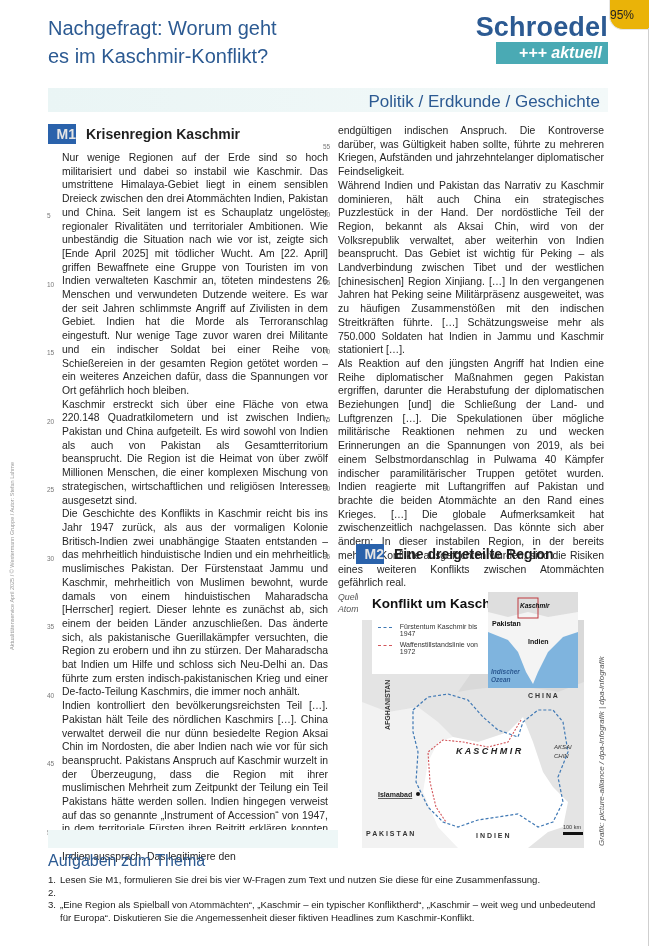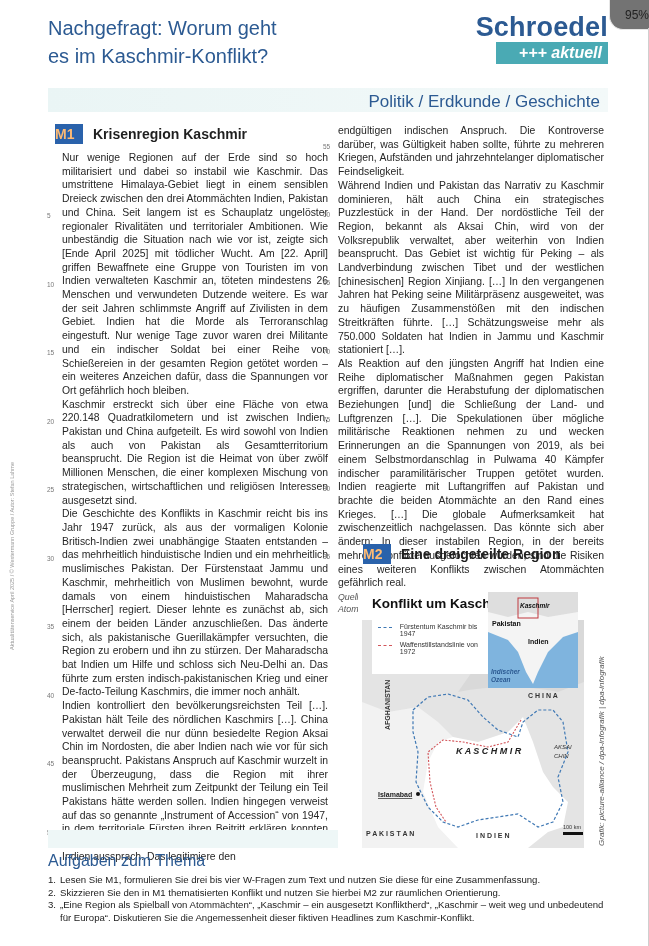--- a/index.html
+++ b/index.html
@@ -1,23 +1,23 @@
 <!DOCTYPE html>
 <html><head>
 <meta charset="utf-8">
 <style>
   * { box-sizing: border-box; margin: 0; padding: 0; }
   html, body { width: 649px; height: 946px; background: #ffffff; overflow: hidden; }
   body { position: relative; font-family: "Liberation Sans", sans-serif; color: #222; }
 
   .zoom-badge {
     position: absolute; right: 0; top: 0; width: 40px; height: 30px;
-    background: #737373; border-left: 1px solid #e6e6e6; border-bottom: 1px solid #e6e6e6;
+    background: #eab308; border-left: 1px solid #e6e6e6; border-bottom: 1px solid #e6e6e6;
     border-bottom-left-radius: 14px;
-    font-size: 12px; color: #222; text-align: right; line-height: 30px;
+    font-size: 12px; color: #222; text-align: left; line-height: 30px;
   }
   .page-right-edge { position: absolute; right: 0; top: 28px; bottom: 0; width: 1px; background: #cfcfcf; }
 
   .title {
     position: absolute; left: 48px; top: 14px; width: 340px;
     font-size: 20px; line-height: 28px; color: #2c5a92; font-weight: normal;
   }
   .logo { position: absolute; left: 474px; top: 12px; width: 134px; }
   .logo-name { font-size: 27px; font-weight: bold; color: #2c5a92; text-align: right; line-height: 30px; letter-spacing: 0.2px; }
   .logo-bar { background: #4aaab4; color: #fff; font-size: 16px; font-style: italic; font-weight: bold;
@@ -33,22 +33,22 @@
     position: absolute; left: 9px; top: 650px; width: 360px;
     transform: rotate(-90deg); transform-origin: left top;
     font-size: 5.5px; color: #9a9a9a; white-space: nowrap;
   }
 
   .col { position: absolute; }
   .col-left { left: 48px; top: 124px; width: 290px; }
   .col-right { left: 328px; top: 124px; width: 276px; }
 
   .mbox { display: flex; align-items: center; margin-bottom: 7px; }
-  .mtag { background: #2a62ab; color: #fdba74; font-weight: bold; font-size: 14px; width: 28px; height: 20px;
-    line-height: 20px; text-align: left; margin-right: 10px; margin-left: 7px; }
+  .mtag { background: #2a62ab; color: #e5e5e5; font-weight: bold; font-size: 14px; width: 28px; height: 20px;
+    line-height: 20px; text-align: right; margin-right: 10px; }
   .mheading { font-weight: bold; font-size: 14px; color: #1f1f1f; }
 
   .text { position: relative; font-size: 10.4px; line-height: 13.7px; color: #262626; }
   .text .ln { position: absolute; left: -15px; font-size: 6.5px; color: #777; }
   .text p { text-align: justify; margin: 0; }
   .text-left { margin-left: 14px; width: 266px; }
   .text-right { margin-left: 10px; width: 266px; }
 
   .left-band { position: absolute; left: 48px; top: 830px; width: 290px; height: 18px; background: #eef7f7; }
 
@@ -193,20 +193,19 @@
 
 <div class="tasks">
   <div class="tasks-title">Aufgaben zum Thema</div>
   <ol>
     <li>
       <span class="num">1.</span>
       <span>Lesen Sie M1, formulieren Sie drei bis vier W-Fragen zum Text und nutzen Sie diese für eine Zusammenfassung.</span>
     </li>
     <li>
       <span class="num">2.</span>
-      <span>Skizzieren Sie den in M1 thematisierten Konflikt und nutzen Sie hierbei M2 zur räumlichen Orientierung.</span>
     </li>
     <li>
       <span class="num">3.</span>
-      <span>„Eine Region als Spielball von Atommächten“, „Kaschmir – ein ausgesetzt Konfliktherd“, „Kaschmir – weit weg und unbedeutend für Europa“. Diskutieren Sie die Angemessenheit dieser fiktiven Headlines zum Kaschmir-Konflikt.</span>
+      <span>„Eine Region als Spielball von Atommächten“, „Kaschmir – ein typischer Konfliktherd“, „Kaschmir – weit weg und unbedeutend für Europa“. Diskutieren Sie die Angemessenheit dieser fiktiven Headlines zum Kaschmir-Konflikt.</span>
     </li>
   </ol>
 </div>
 
 </body></html>

